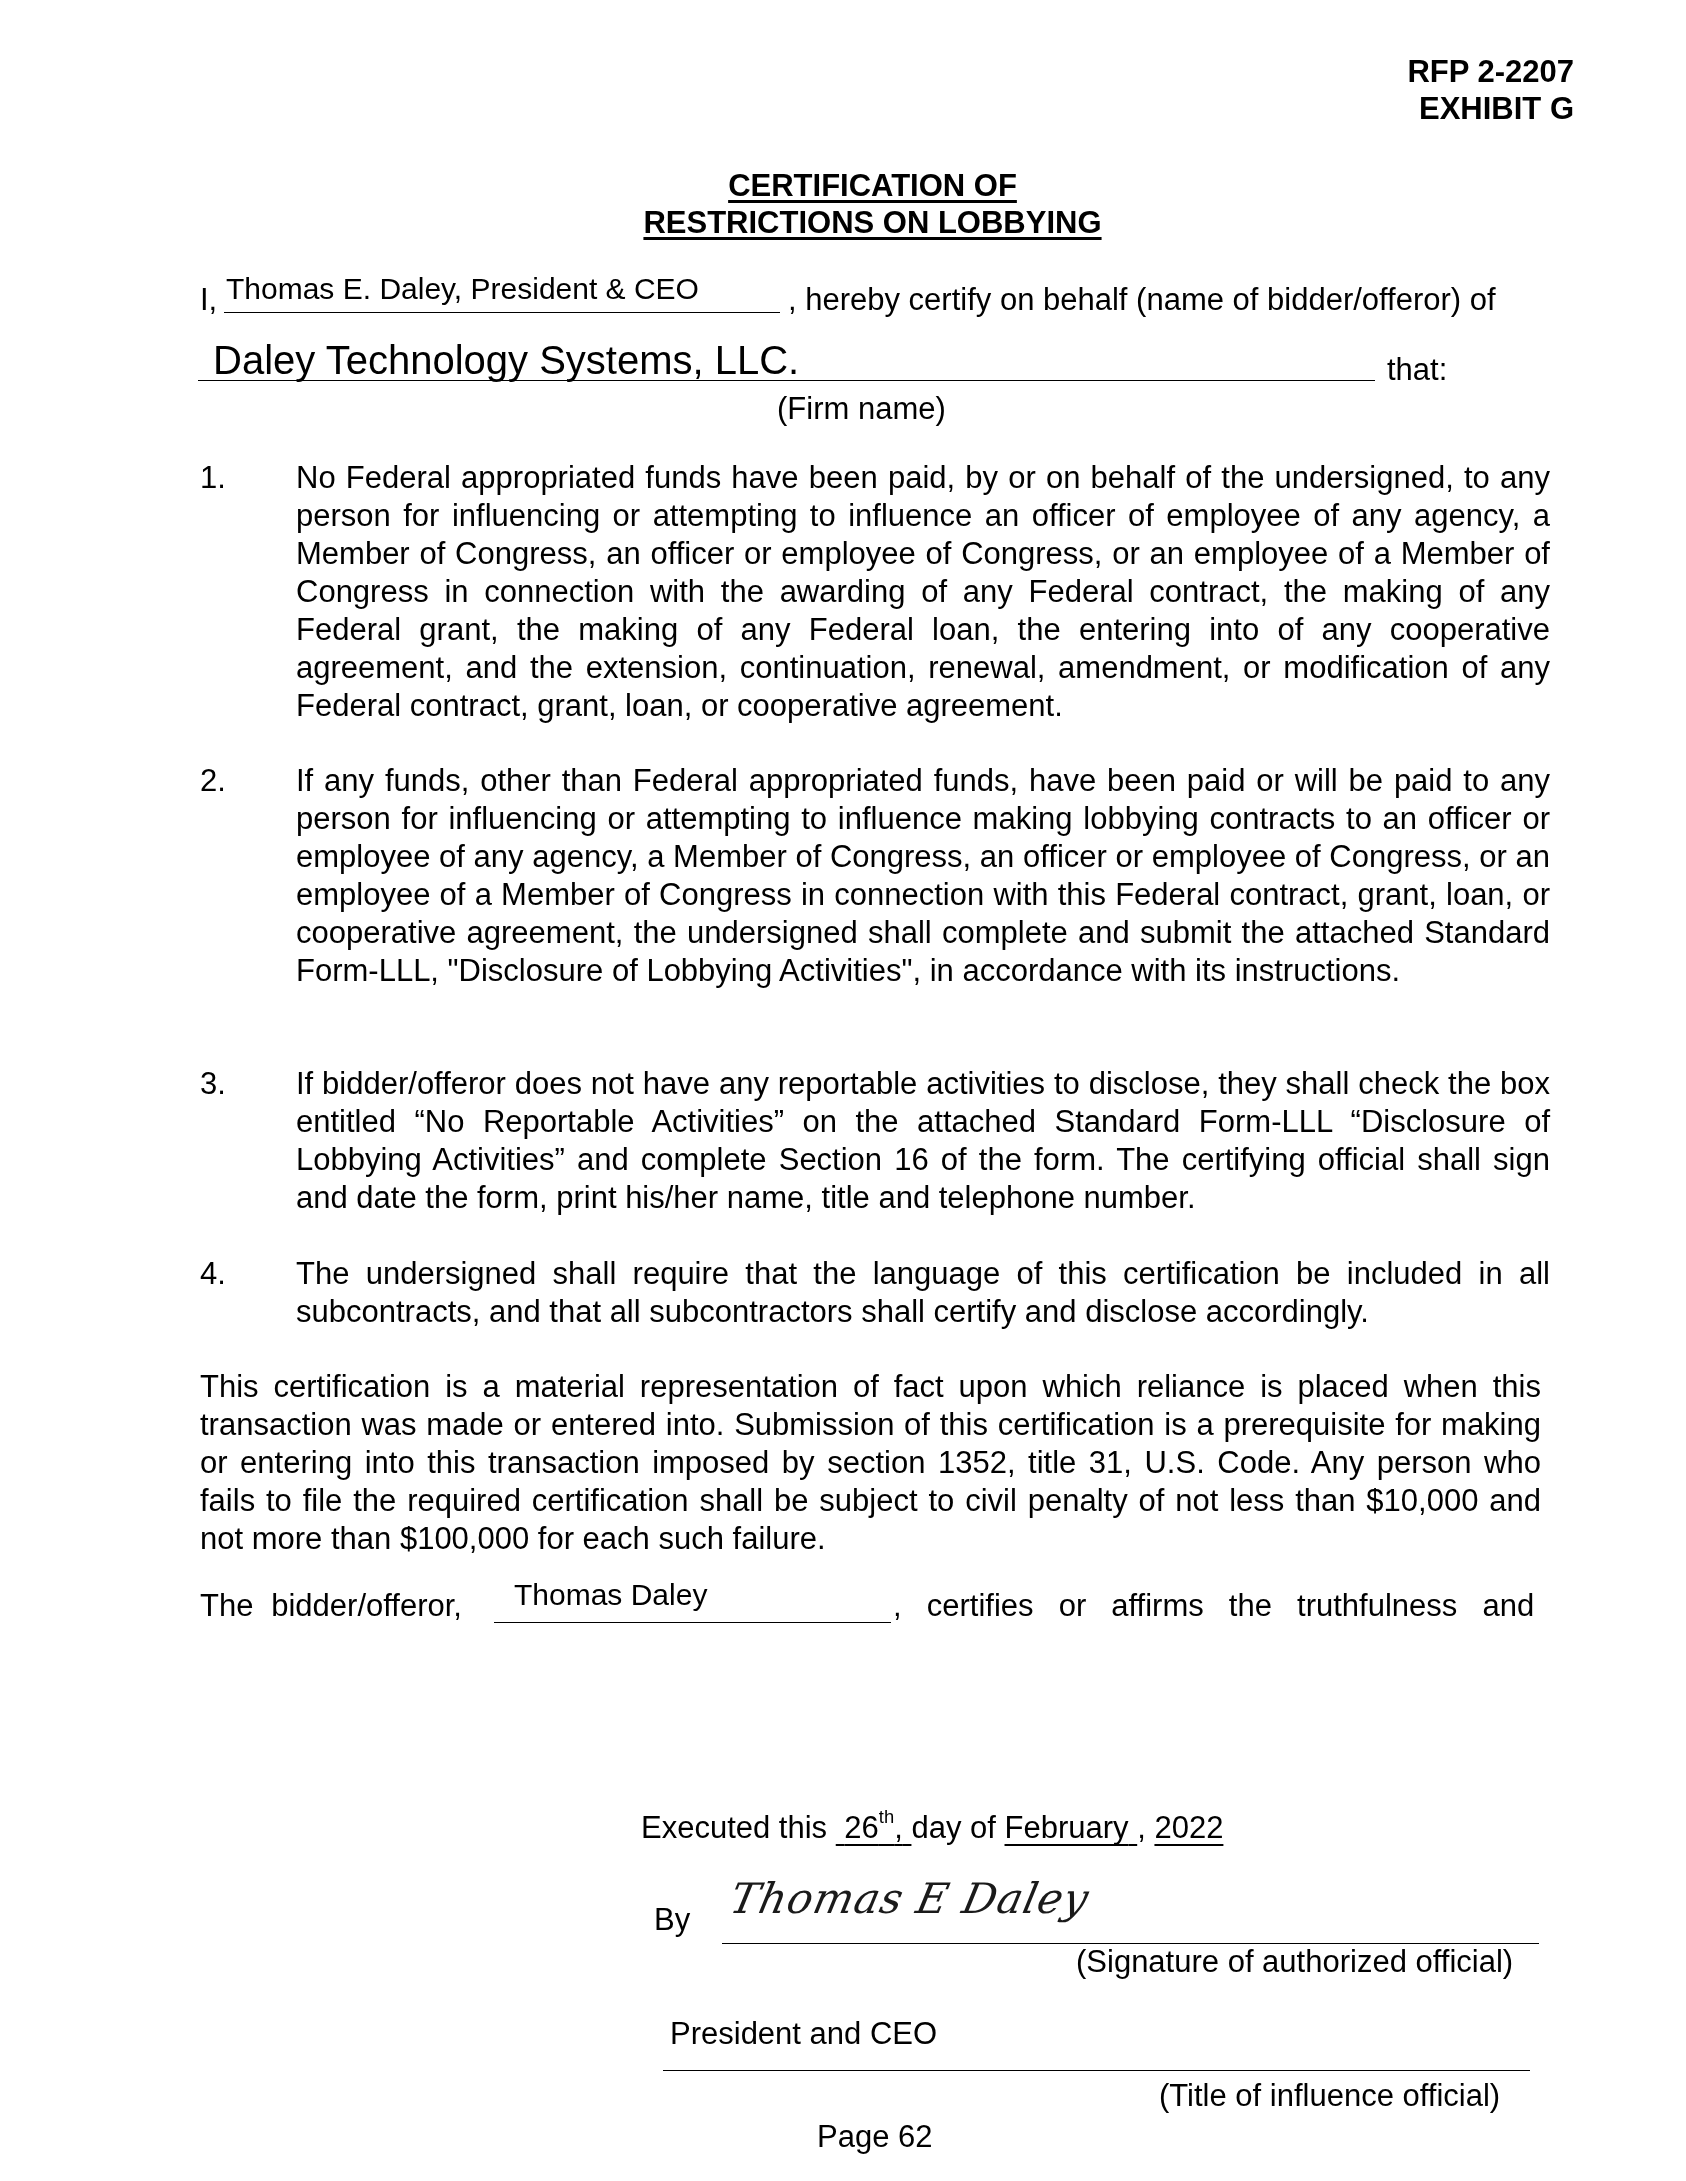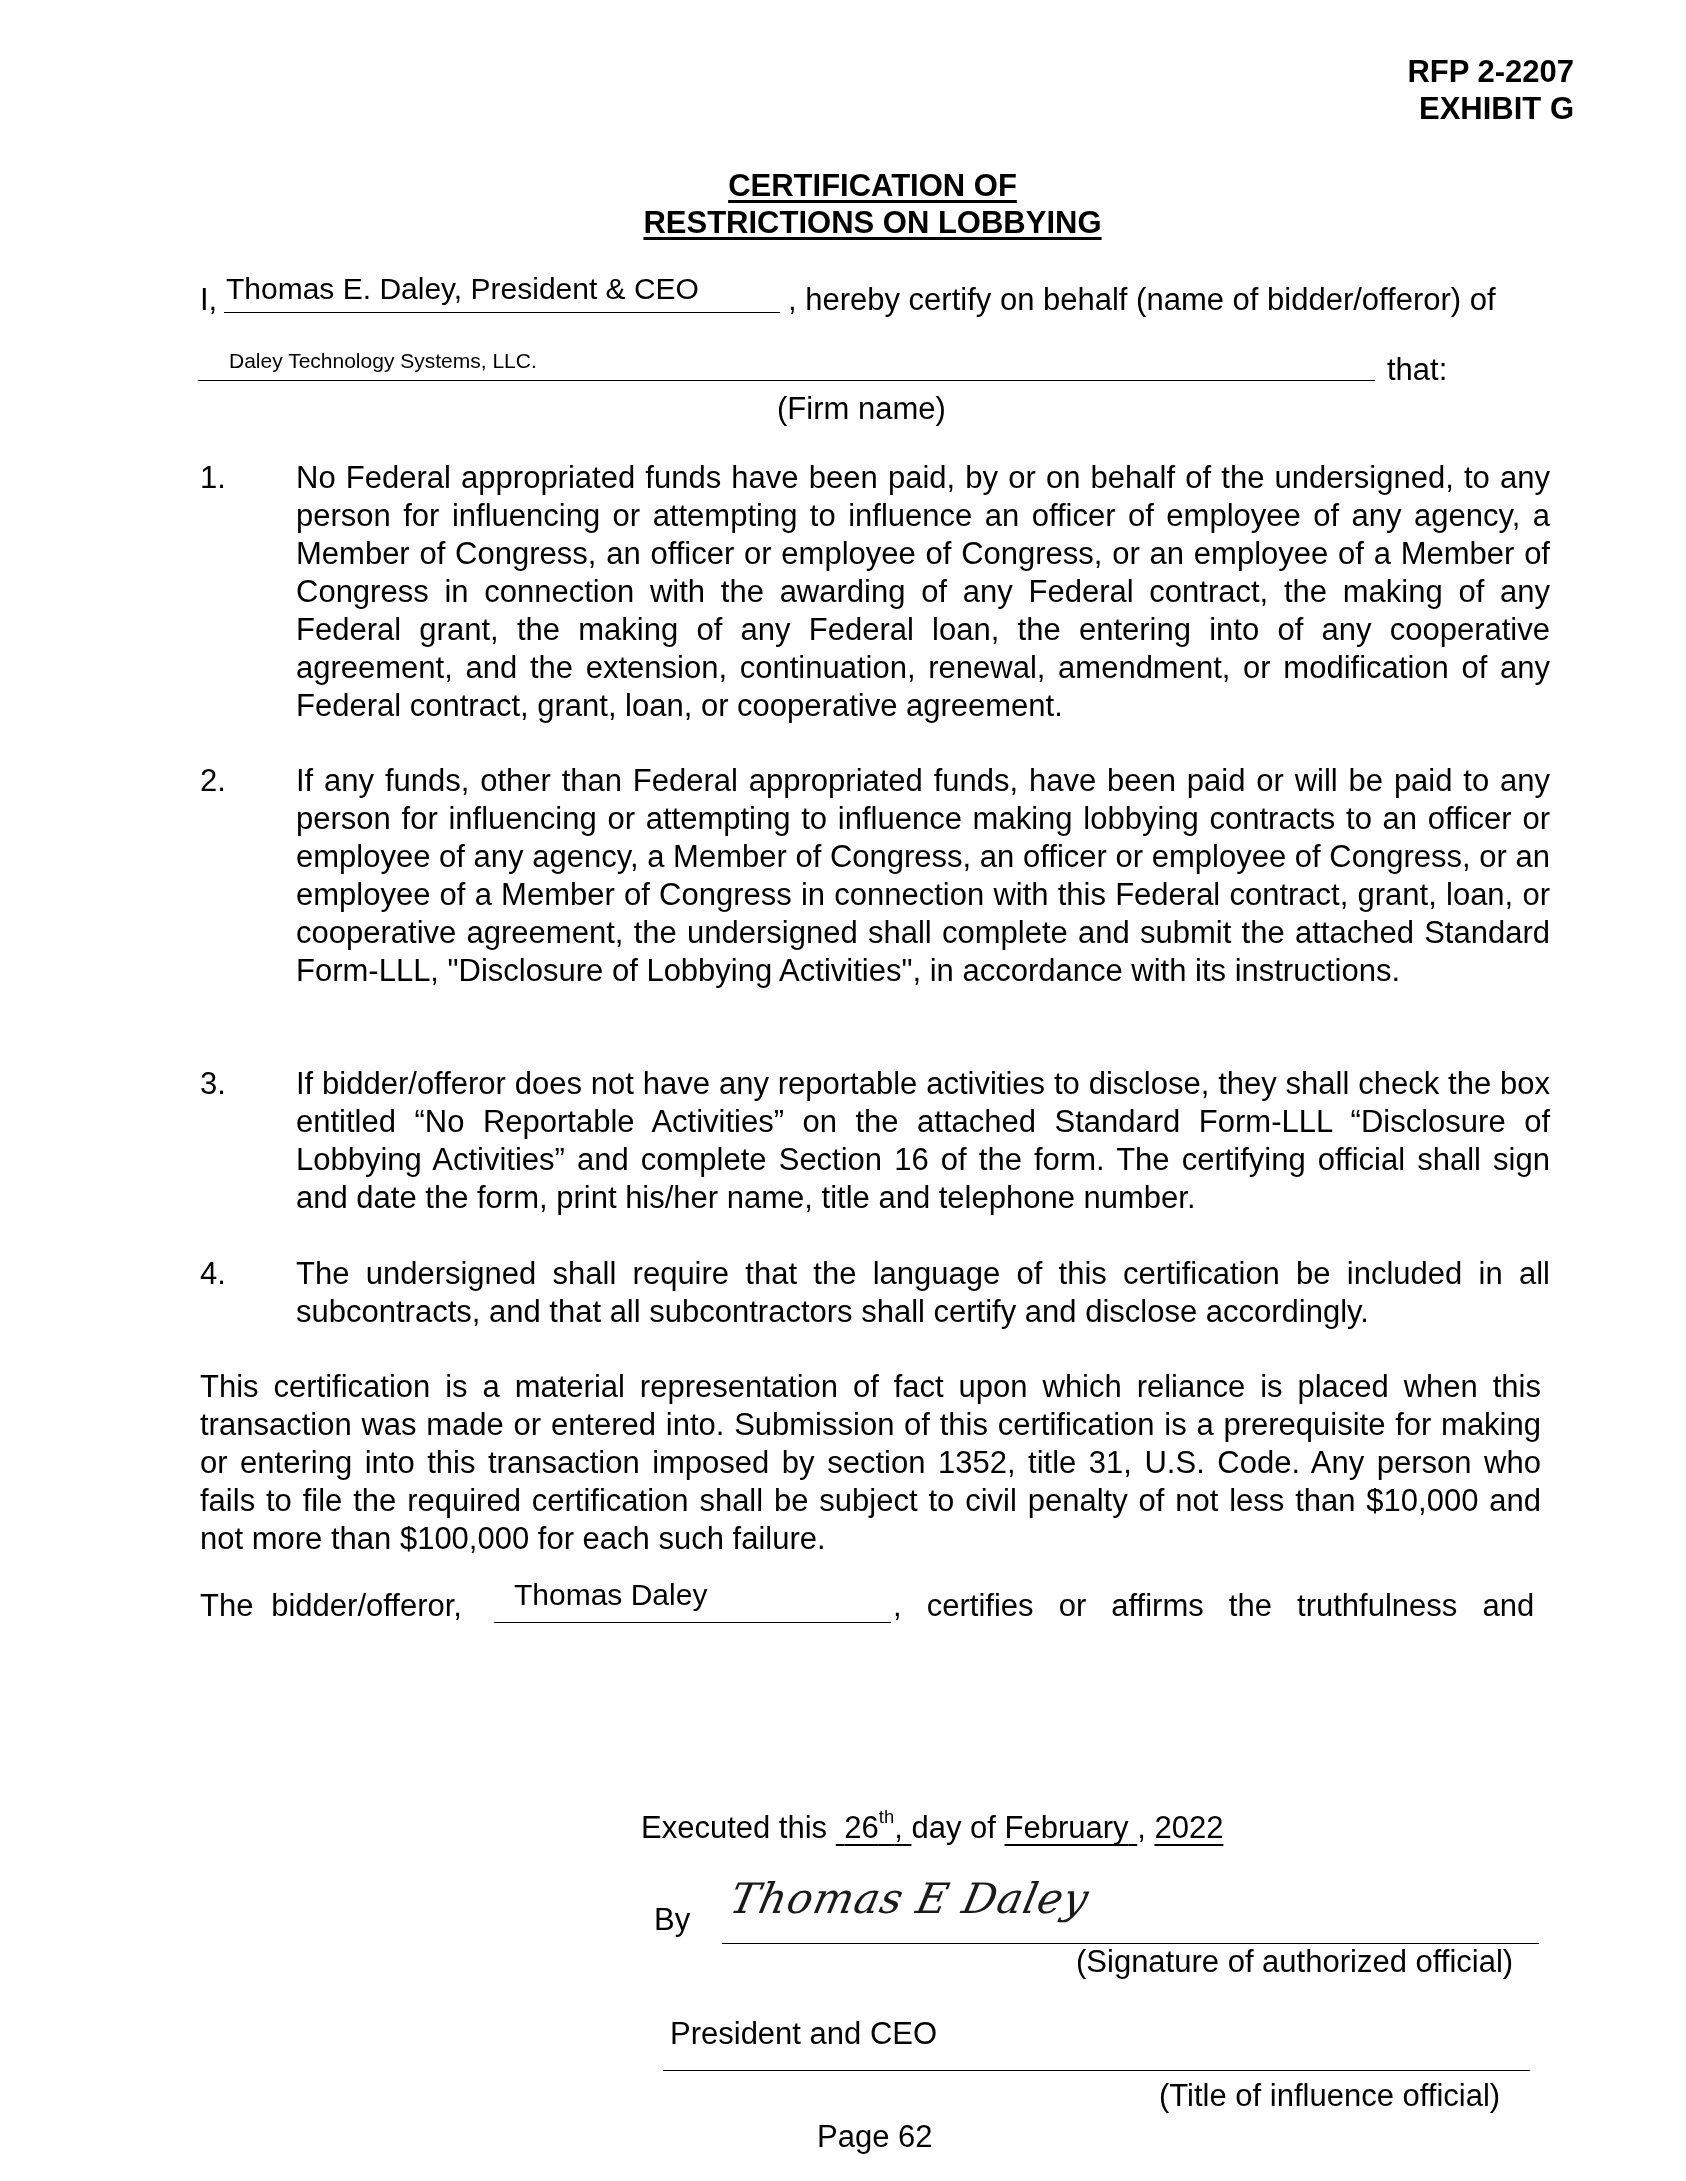--- a/index.html
+++ b/index.html
@@ -110,21 +110,21 @@
   <div class="title-block">
     <div><span>CERTIFICATION OF</span></div>
     <div><span>RESTRICTIONS ON LOBBYING</span></div>
   </div>
 
   <div class="line" style="left:200px; top:268px;">I,</div>
   <div class="fill" style="left:226px; top:257px; font-size:30px;">Thomas E. Daley, President &amp; CEO</div>
   <div class="rule" style="left:224px; top:299px; width:556px;"></div>
   <div class="line" style="left:788px; top:268px;">, hereby certify on behalf (name of bidder/offeror) of</div>
 
-  <div class="fill" style="left:213px; top:329px; font-size:21px;margin-left:16px;">Daley Technology Systems, LLC.</div>
+  <div class="fill" style="left:213px; top:329px; font-size:40px;">Daley Technology Systems, LLC.</div>
   <div class="rule" style="left:198px; top:367px; width:1177px;"></div>
   <div class="line" style="left:1387px; top:338px;">that:</div>
   <div class="line" style="left:777px; top:377px;">(Firm name)</div>
 
   <div class="numbered" style="top:446px;">
     <span class="num">1.</span>
     <div class="txt">No Federal appropriated funds have been paid, by or on behalf of the undersigned, to any person for influencing or attempting to influence an officer of employee of any agency, a Member of Congress, an officer or employee of Congress, or an employee of a Member of Congress in connection with the awarding of any Federal contract, the making of any Federal grant, the making of any Federal loan, the entering into of any cooperative agreement, and the extension, continuation, renewal, amendment, or modification of any Federal contract, grant, loan, or cooperative agreement.</div>
   </div>
   <div class="numbered" style="top:749px;">
     <span class="num">2.</span>

